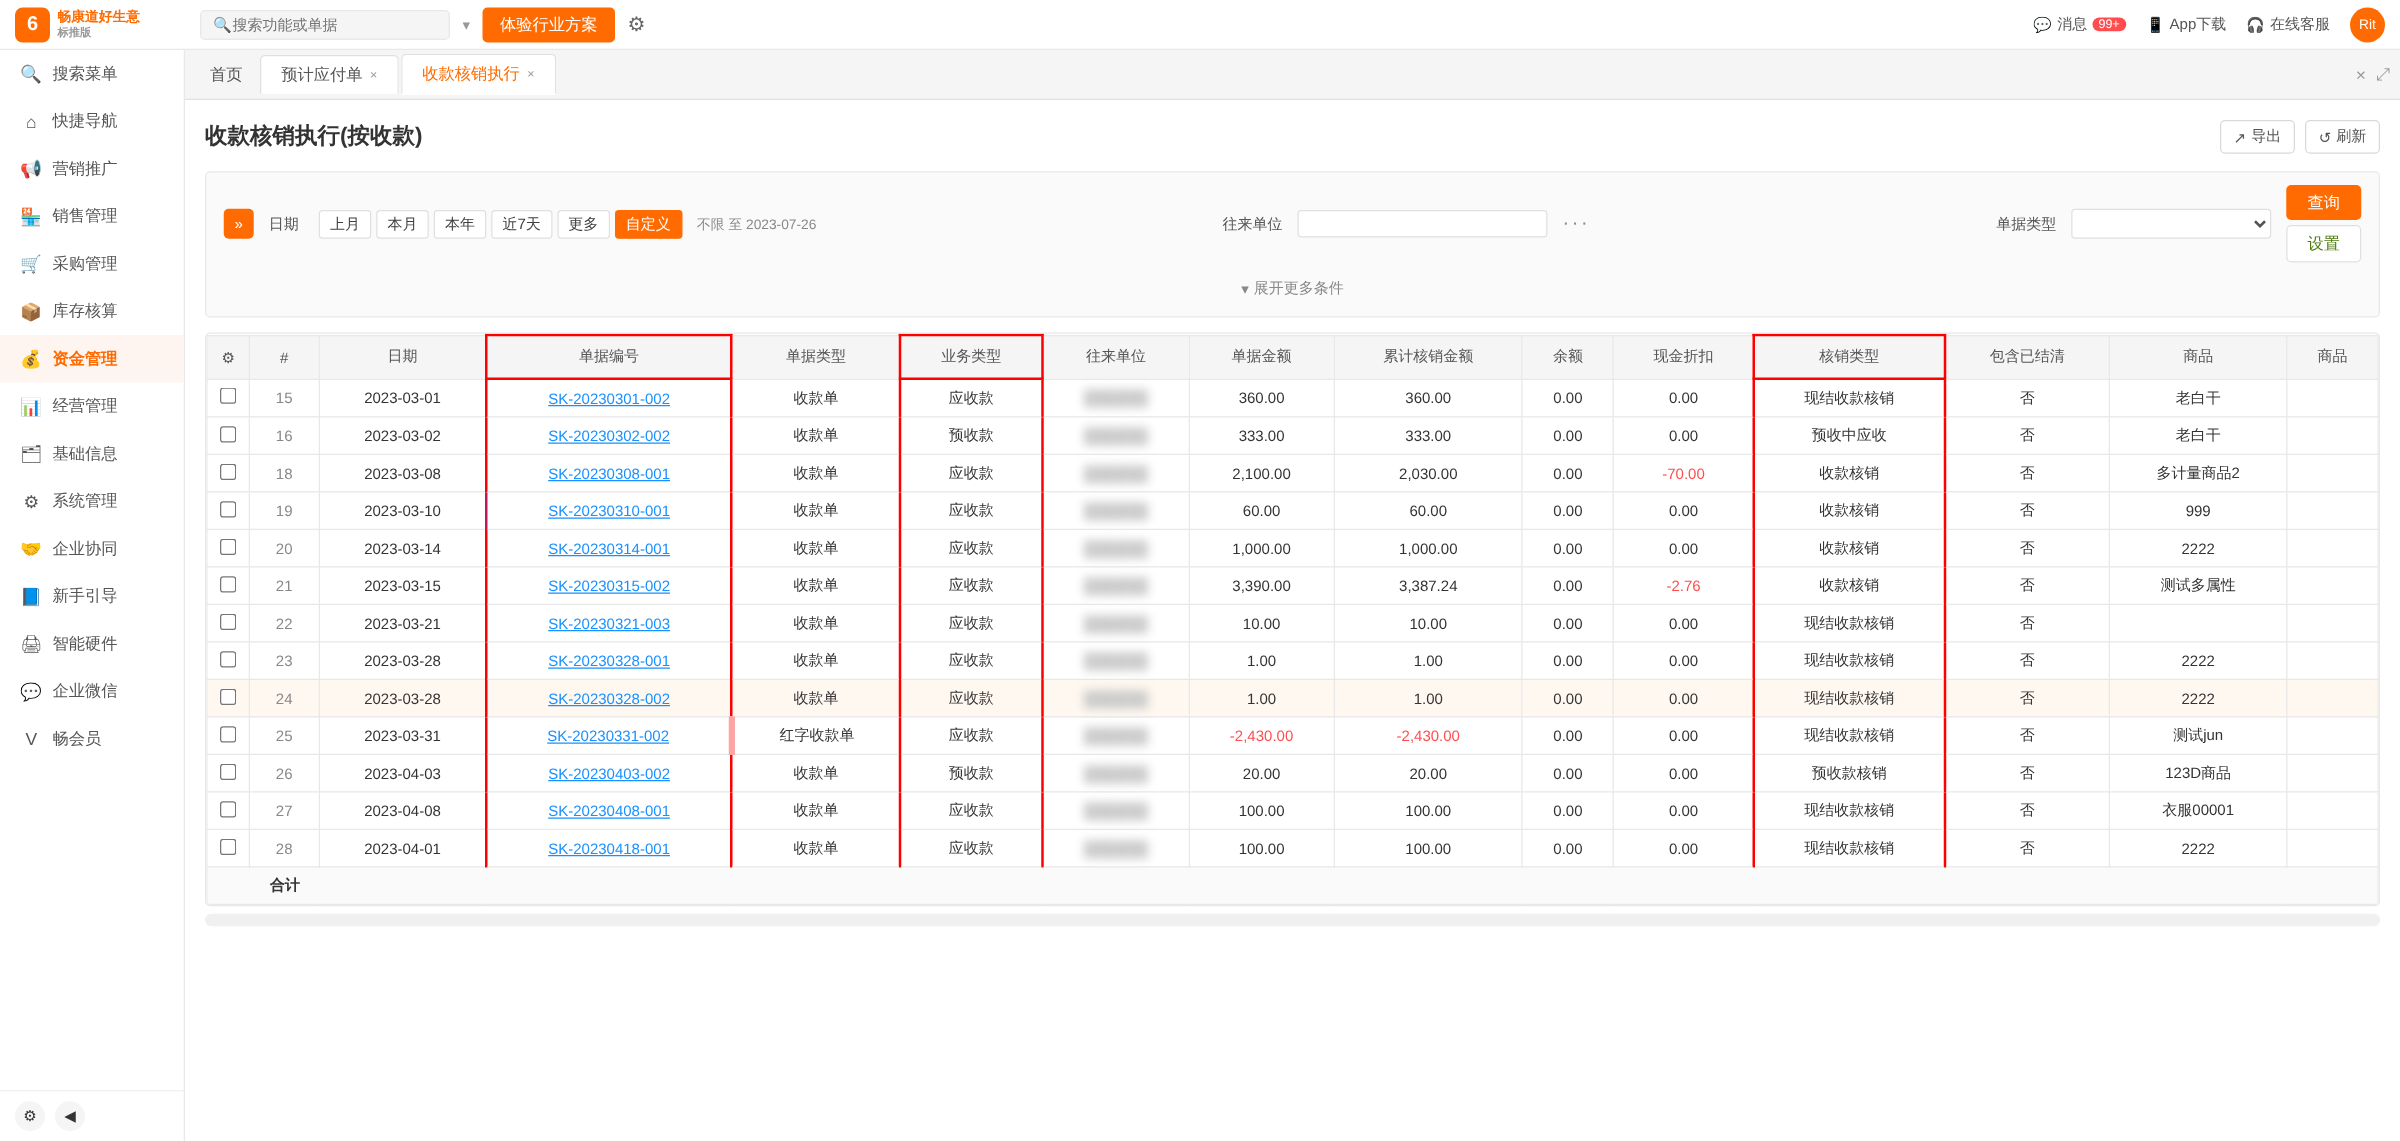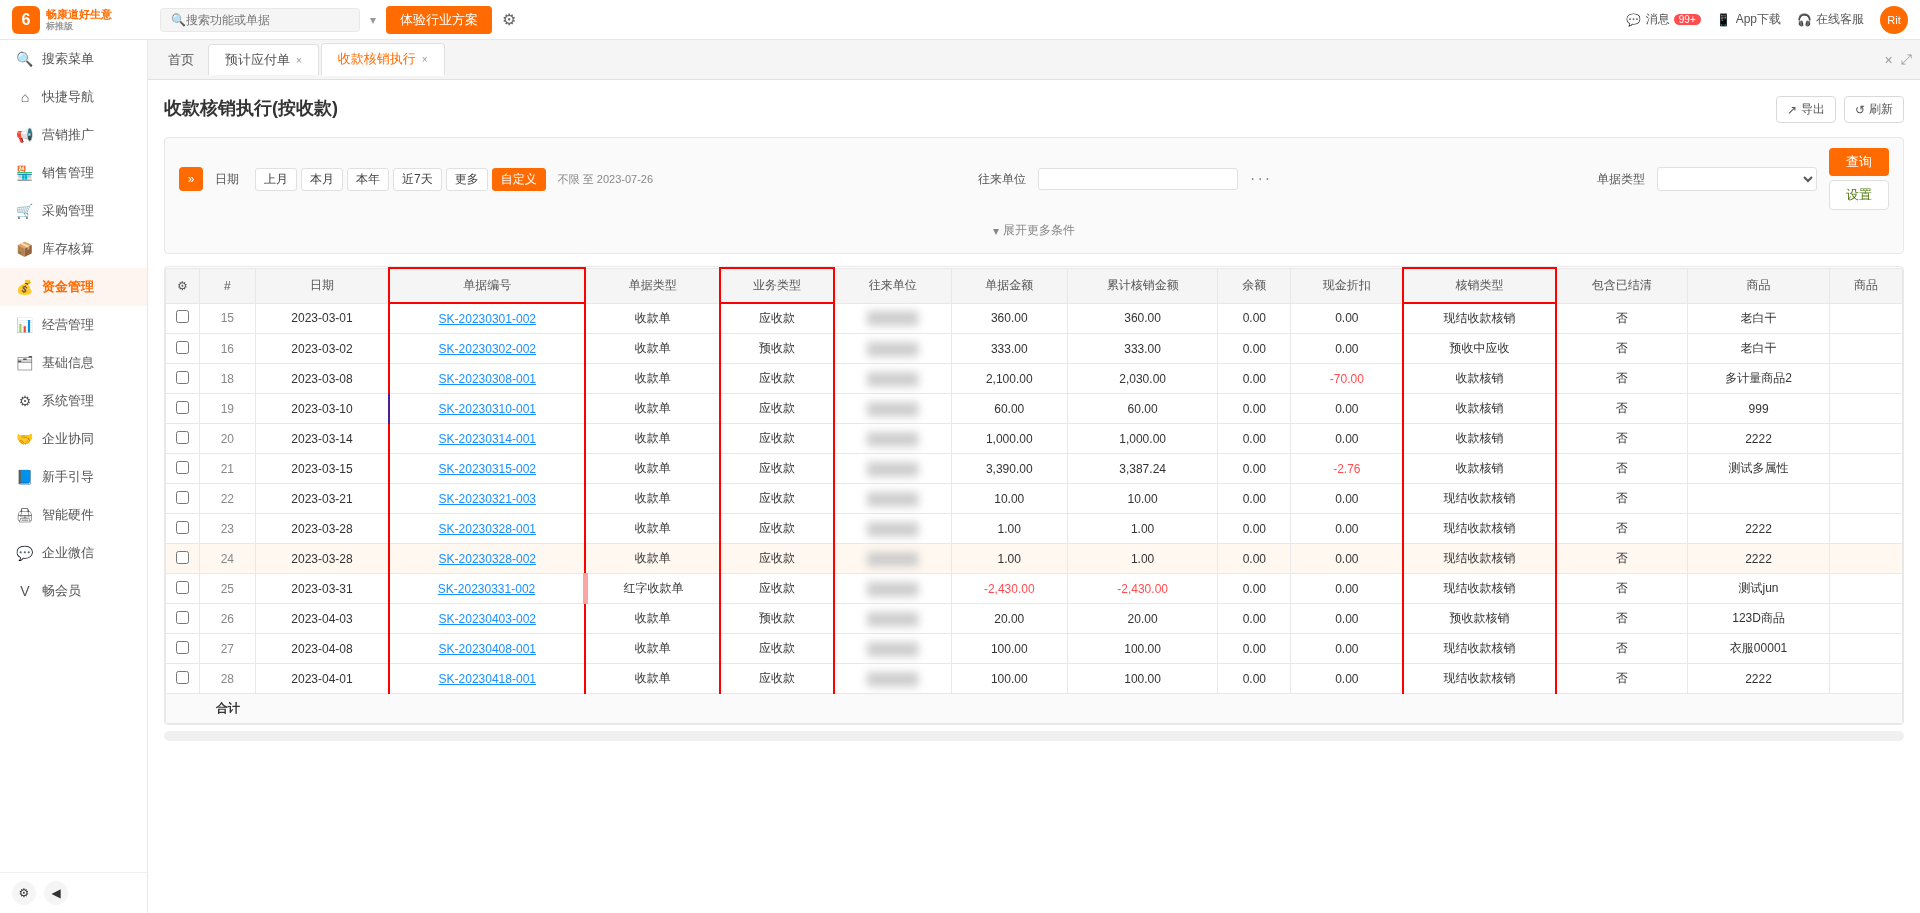--- a/index.html
+++ b/index.html
@@ -340,21 +340,21 @@
     <td class="neg-value">-70.00</td>
     <td style="border-left: 2px solid red; border-right: 2px solid red;">收款核销</td>
     <td>否</td>
     <td>多计量商品2</td>
     <td></td>
   </tr>
               <tr>
     <td><input type="checkbox" style=""></td>
     <td class="row-num">19</td>
     <td>2023-03-10</td>
-    <td style="border-left: 2px solid #4c1d95; border-right: 2px solid red;"><span class="link-text">SK-20230310-001</span></td>
+    <td style="border-left: 2px solid #be185d; border-right: 2px solid red;"><span class="link-text">SK-20230310-001</span></td>
     <td>收款单</td>
     <td style="border-left: 2px solid red; border-right: 2px solid red;">应收款</td>
     <td><span class="blurred">██████</span></td>
     <td class="">60.00</td>
     <td class="">60.00</td>
     <td>0.00</td>
     <td class="">0.00</td>
     <td style="border-left: 2px solid red; border-right: 2px solid red;">收款核销</td>
     <td>否</td>
     <td>999</td>

